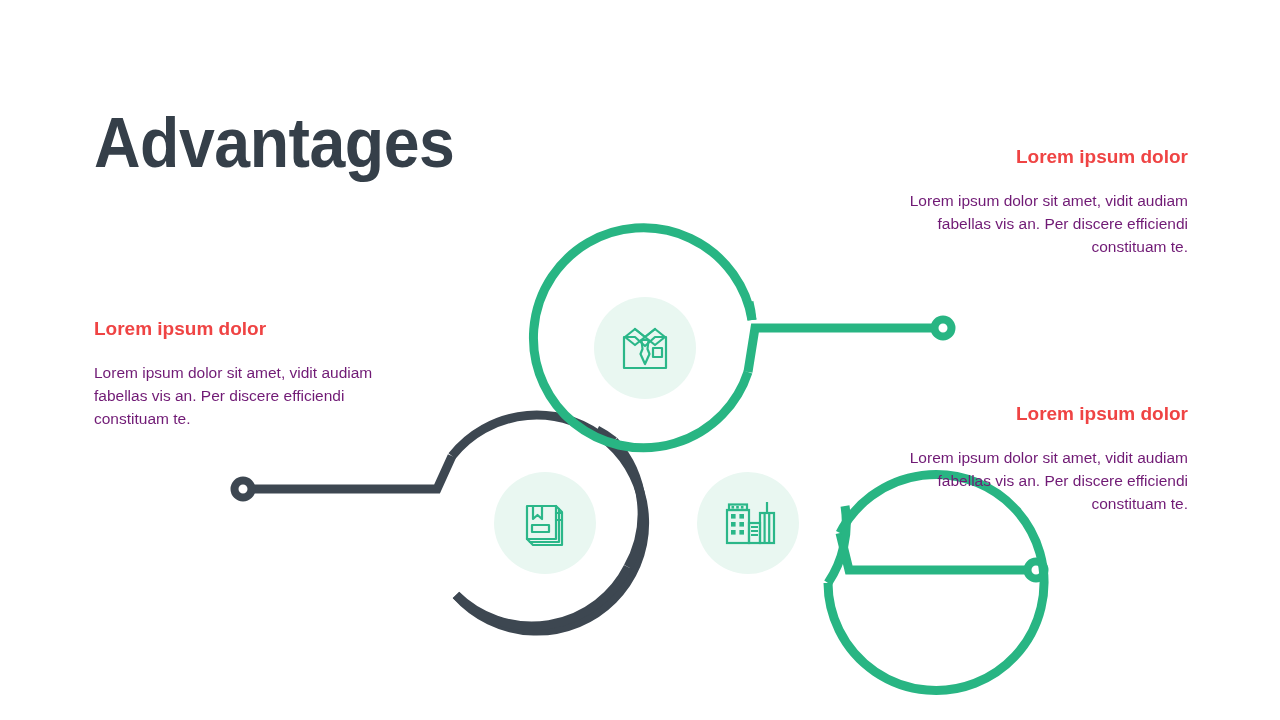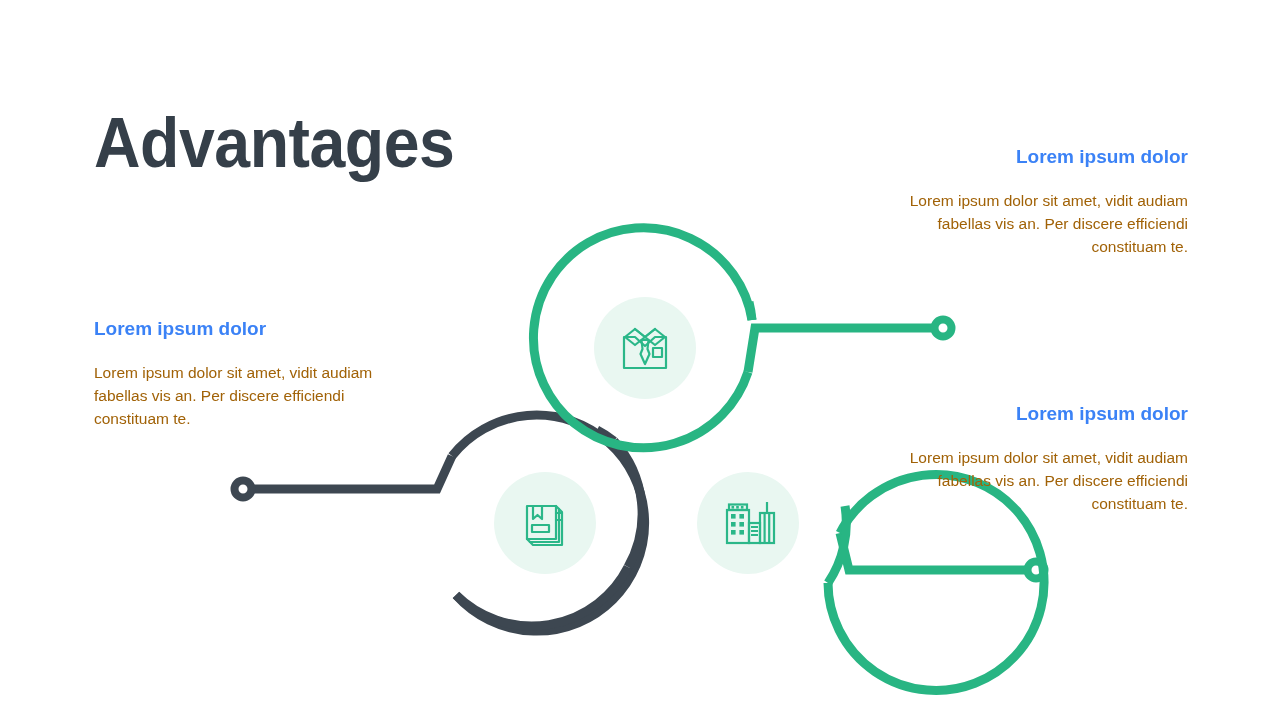--- a/index.html
+++ b/index.html
@@ -37,27 +37,27 @@
     white-space: nowrap;
   }
 
   
   .text-block {
     position: absolute;
   }
   .block-heading {
     font-size: 19px;
     font-weight: bold;
-    color: #3b82f6;
+    color: #ef4444;
     margin: 0 0 20px 0;
     line-height: 1.2;
   }
   .block-body {
     font-size: 15.5px;
-    color: #a16207;
+    color: #701a75;
     line-height: 1.5;
     margin: 0;
   }
 
   #block-left {
     left: 94px;
     top: 318px;
     width: 285px;
     text-align: left;
   }

